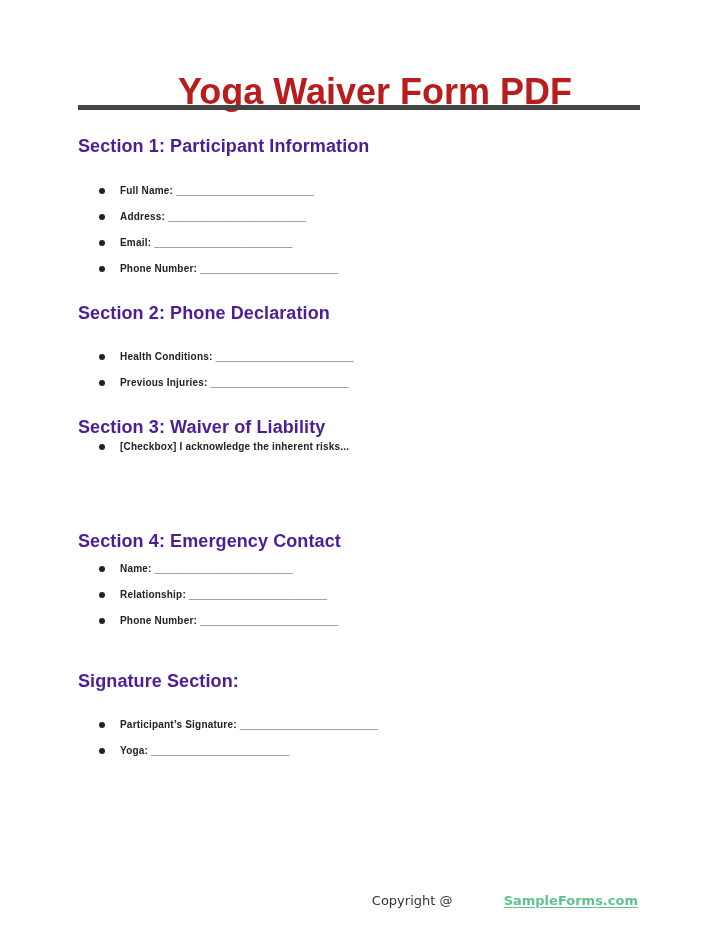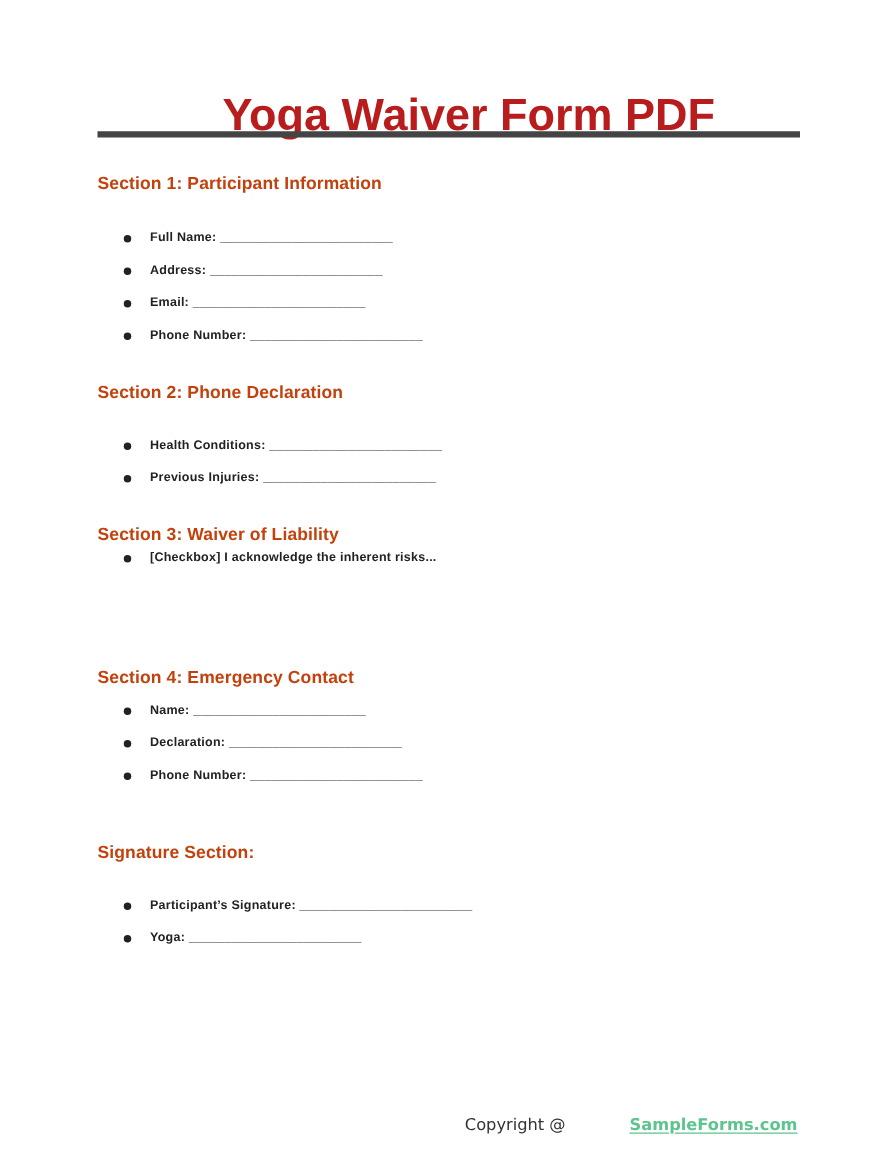--- a/index.html
+++ b/index.html
@@ -37,23 +37,23 @@
       top: 105px;
       left: 0;
       width: 562px;
       height: 5px;
       background: #444444;
     }
     .section-heading {
       position: absolute;
       left: 0;
       margin: 0;
-      font-size: 14px;
+      font-size: 18px;
       font-weight: bold;
-      color: #c2410c;
+      color: #4c1d95;
       line-height: 18px;
       letter-spacing: 0.1px;
     }
     .item-list {
       position: absolute;
       left: 0;
       margin: 0;
       padding: 0;
       list-style: none;
     }
@@ -153,21 +153,21 @@
 
   <h2 class="section-heading" style="top:532px;">Section 4: Emergency Contact</h2>
   <ul class="item-list" style="top:560px;">
     <li class="item">
       <span class="bullet"></span>
       <span>Name:</span>
       <span class="blank"> ________________________</span>
     </li>
     <li class="item">
       <span class="bullet"></span>
-      <span>Declaration:</span>
+      <span>Relationship:</span>
       <span class="blank"> ________________________</span>
     </li>
     <li class="item">
       <span class="bullet"></span>
       <span>Phone Number:</span>
       <span class="blank"> ________________________</span>
     </li>
   </ul>
 
   <h2 class="section-heading" style="top:672px;">Signature Section:</h2>

